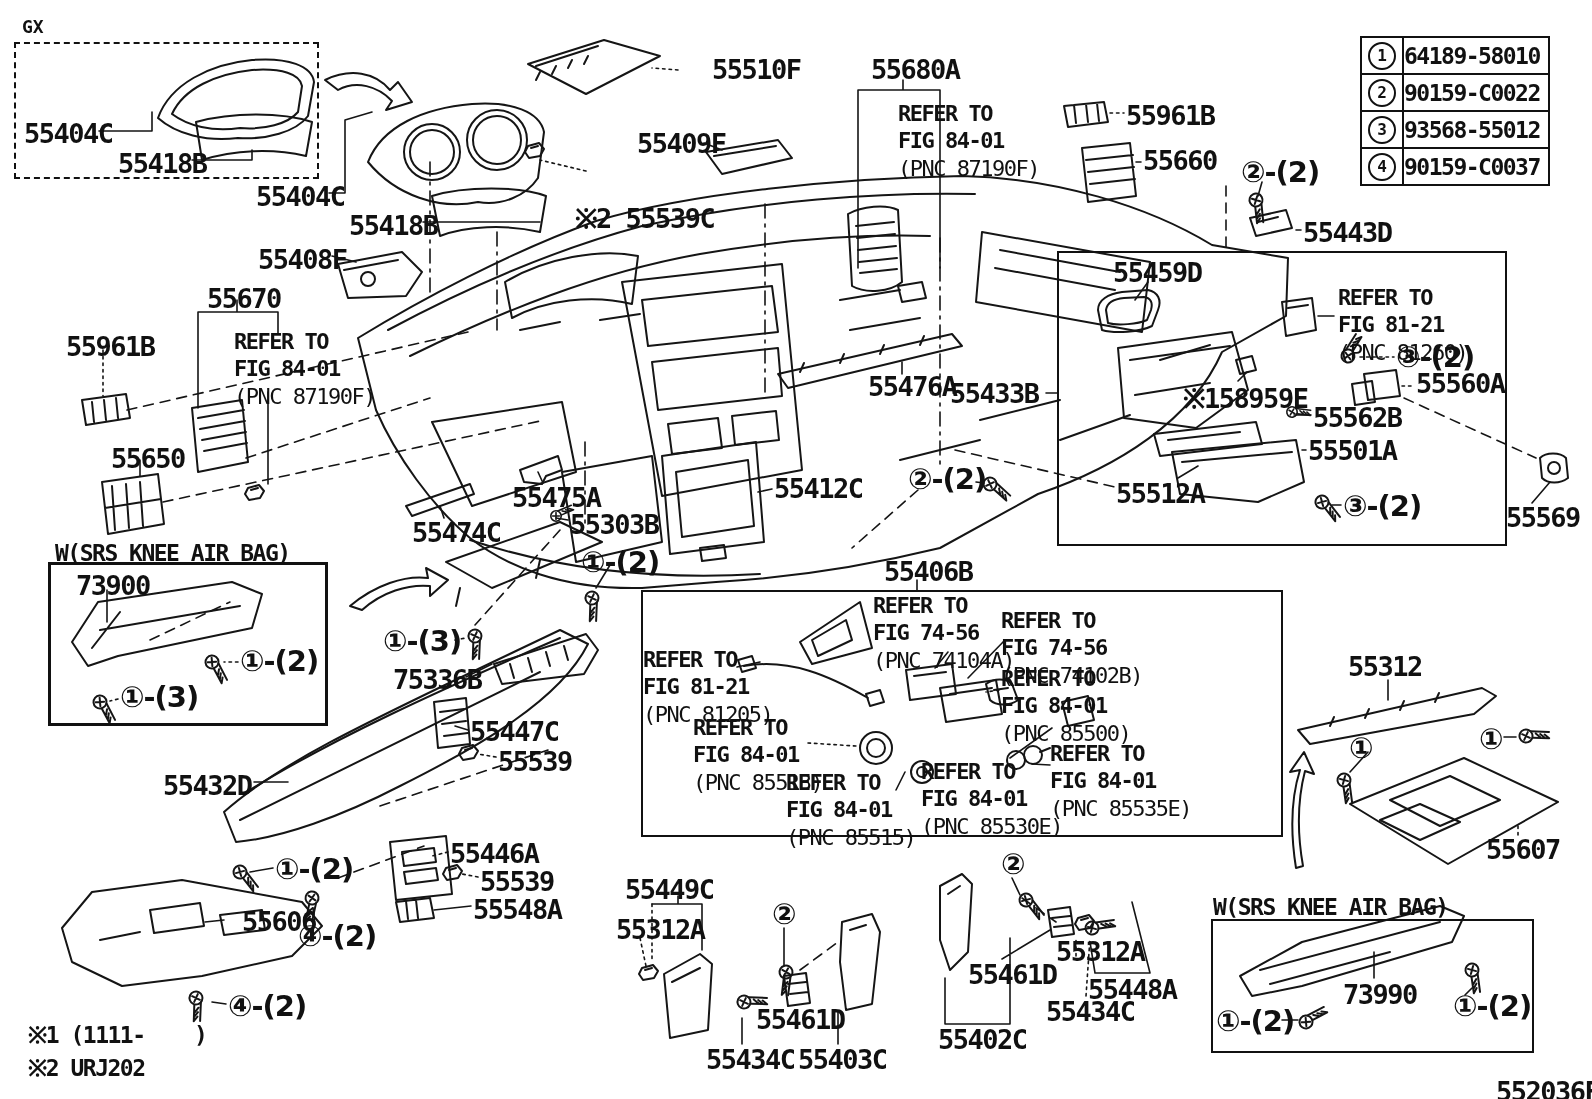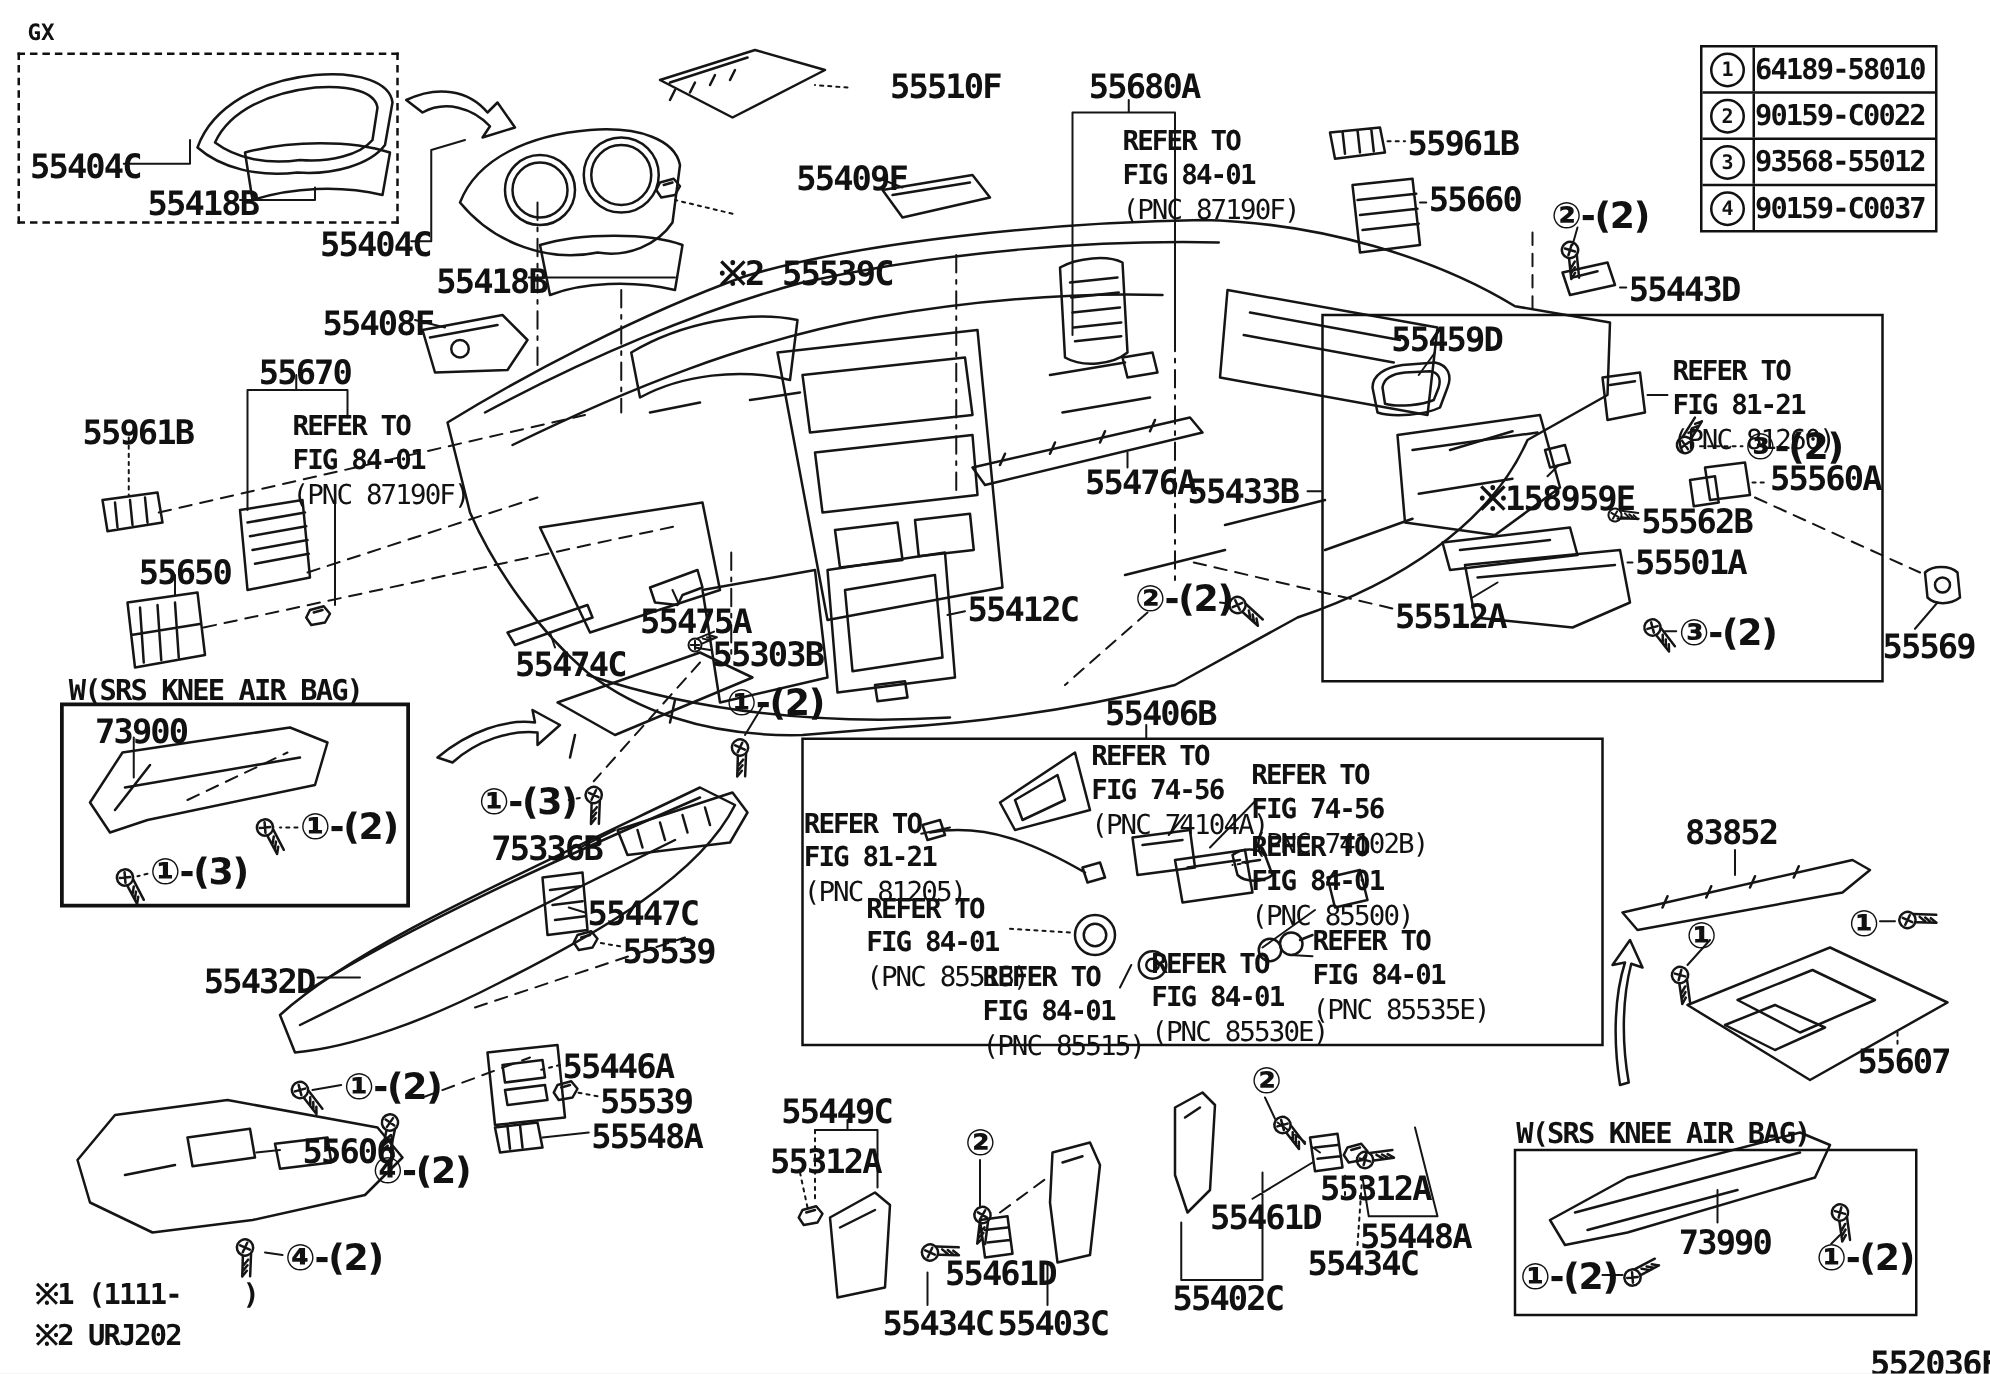--- a/index.html
+++ b/index.html
@@ -432,21 +432,21 @@
       <div class="lbl c" style="left: 908px; top: 462px;"><div>②-(2)</div></div>
       <div class="lbl p" style="left: 884px; top: 556px;"><div>55406B</div></div>
       <div class="lbl r" style="left: 643px; top: 646px;"><div>REFER TO</div><div>FIG 81-21</div><div class="pnc">(PNC 81205)</div></div>
       <div class="lbl r" style="left: 873px; top: 592px;"><div>REFER TO</div><div>FIG 74-56</div><div class="pnc">(PNC 74104A)</div></div>
       <div class="lbl r" style="left: 1001px; top: 607px;"><div>REFER TO</div><div>FIG 74-56</div><div class="pnc">(PNC 74102B)</div></div>
       <div class="lbl r" style="left: 1001px; top: 665px;"><div>REFER TO</div><div>FIG 84-01</div><div class="pnc">(PNC 85500)</div></div>
       <div class="lbl r" style="left: 693px; top: 714px;"><div>REFER TO</div><div>FIG 84-01</div><div class="pnc">(PNC 85513)</div></div>
       <div class="lbl r" style="left: 786px; top: 769px;"><div>REFER TO</div><div>FIG 84-01</div><div class="pnc">(PNC 85515)</div></div>
       <div class="lbl r" style="left: 921px; top: 758px;"><div>REFER TO</div><div>FIG 84-01</div><div class="pnc">(PNC 85530E)</div></div>
       <div class="lbl r" style="left: 1050px; top: 740px;"><div>REFER TO</div><div>FIG 84-01</div><div class="pnc">(PNC 85535E)</div></div>
-      <div class="lbl p" style="left: 1348px; top: 651px;"><div>83852</div></div>
+      <div class="lbl p" style="left: 1348px; top: 651px;"><div>55312</div></div>
       <div class="lbl c" style="left: 1349px; top: 731px;"><div>①</div></div>
       <div class="lbl c" style="left: 1479px; top: 722px;"><div>①</div></div>
       <div class="lbl p" style="left: 1486px; top: 834px;"><div>55607</div></div>
       <div class="lbl p" style="left: 625px; top: 874px;"><div>55449C</div></div>
       <div class="lbl p" style="left: 616px; top: 914px;"><div>55312A</div></div>
       <div class="lbl c" style="left: 772px; top: 897px;"><div>②</div></div>
       <div class="lbl p" style="left: 756px; top: 1004px;"><div>55461D</div></div>
       <div class="lbl p" style="left: 706px; top: 1044px;"><div>55434C</div></div>
       <div class="lbl p" style="left: 798px; top: 1044px;"><div>55403C</div></div>
       <div class="lbl p" style="left: 938px; top: 1024px;"><div>55402C</div></div>

